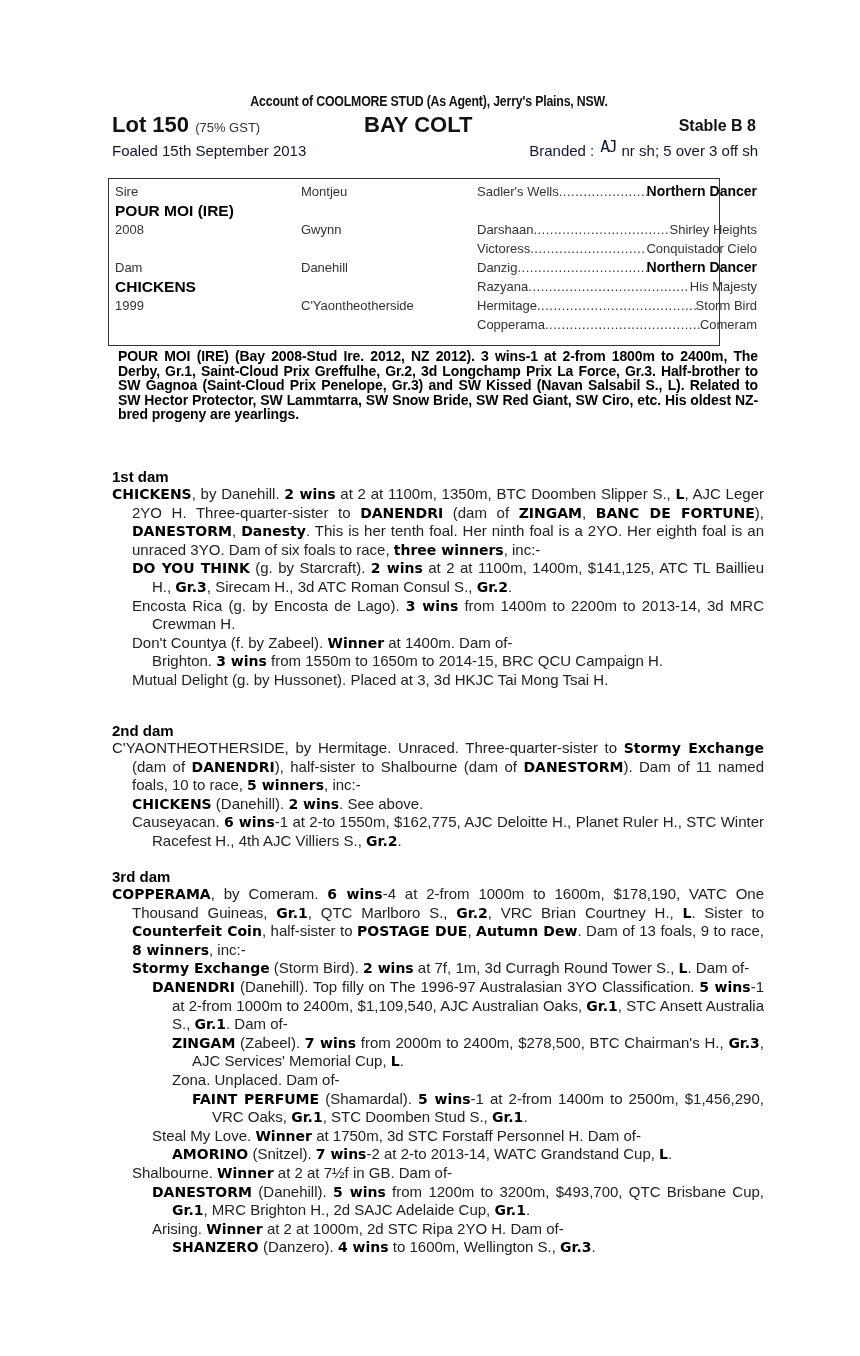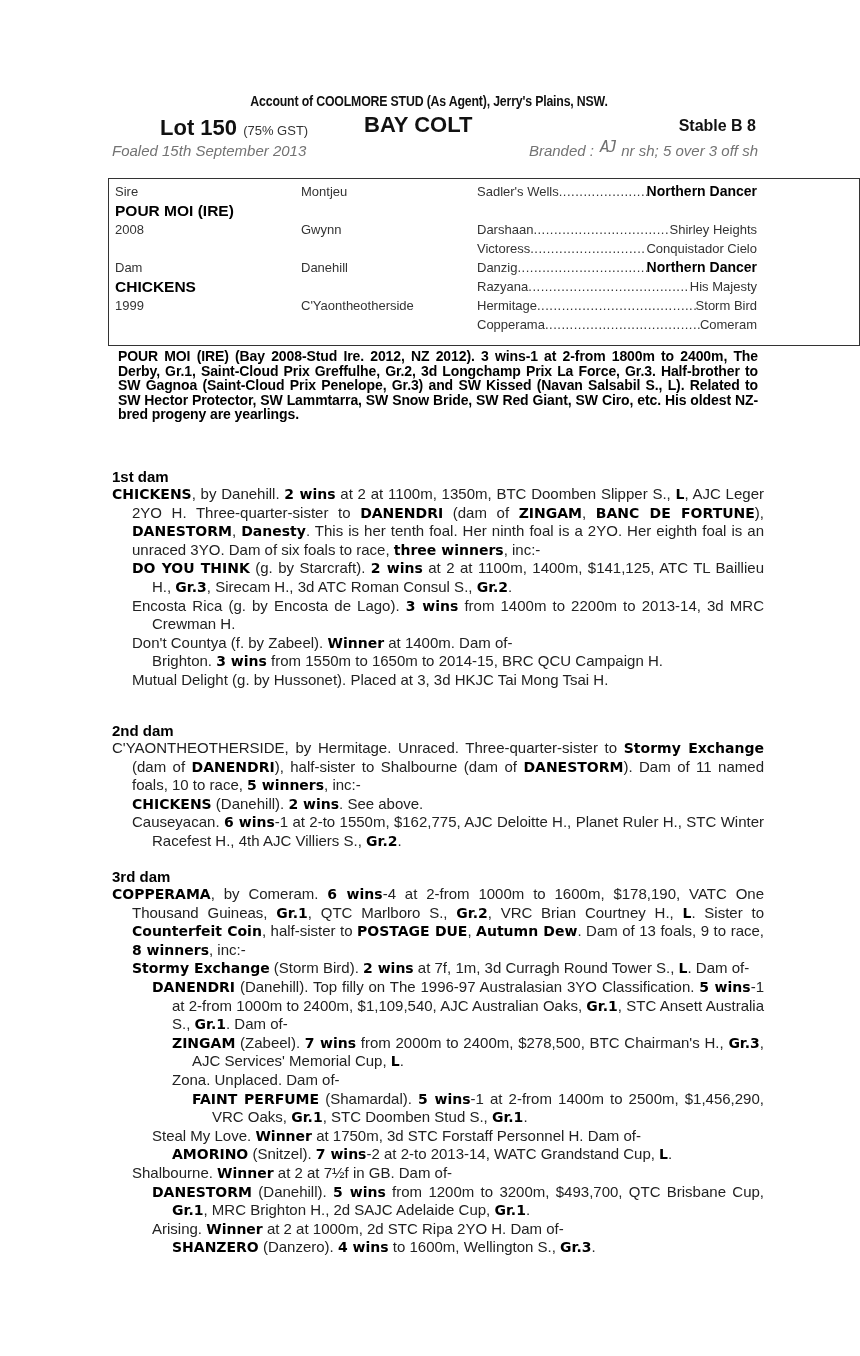--- a/index.html
+++ b/index.html
@@ -1,28 +1,28 @@
 <!DOCTYPE html>
 <html><head>
 <meta charset="utf-8">
 <style>
   html, body { margin:0; padding:0; background:#ffffff; }
   body { width:860px; height:1356px; position:relative; overflow:hidden; color:#111; font-family:"Liberation Sans", sans-serif; }
   .page { position:absolute; left:112px; top:92px; width:654px; }
   .account { text-align:center; font-weight:bold; font-size:14px; letter-spacing:-0.2px; transform:scaleX(0.88); transform-origin:center; margin-left:-20px; line-height:18px; font-family:"Liberation Sans", sans-serif; }
   .lotrow { position:relative; height:26px; margin-top:2px; }
-  .lot { position:absolute; left:0; top:0; font-weight:bold; font-size:22px; line-height:32px;margin-left:48px; }
+  .lot { position:absolute; left:0; top:0; font-weight:bold; font-size:22px; line-height:26px; }
   .lot .gst { font-weight:normal; font-size:13px; color:#333; }
   .colt { position:absolute; left:252px; top:0; font-weight:bold; font-size:22px; line-height:26px; }
   .stable { position:absolute; right:10px; top:4px; font-weight:bold; font-size:16px; line-height:20px; }
-  .foalrow { position:relative; height:24px; font-size:15px; color:#737373; line-height:22px; margin-top:2px;font-style:italic; }
+  .foalrow { position:relative; height:24px; font-size:15px; color:#0f172a; line-height:22px; margin-top:2px; }
   .foaled { position:absolute; left:0; top:0; }
   .branded { position:absolute; right:8px; top:0; }
   .brand-mark { display:inline-block; font-size:16px; letter-spacing:-2px; transform:translateY(-4px); margin:0 6px; font-family:"DejaVu Sans Mono", monospace; }
-  .ped { position:absolute; left:108px; top:178px; width:752px; height:168px; border:1.5px solid #333; box-sizing:border-box; font-size:13px; color:#333; }
+  .ped { position:absolute; left:108px; top:178px; width:612px; height:168px; border:1.5px solid #333; box-sizing:border-box; font-size:13px; color:#333; }
   .ped .cell { position:absolute; line-height:19px; white-space:nowrap; }
   .ped .big { font-weight:bold; font-size:15.5px; color:#000; }
   .ped .gp { position:absolute; left:368px; width:280px; display:flex; line-height:19px; font-size:13px; }
   .ped .gp .l { white-space:nowrap; }
   .ped .gp .dots { flex:1; overflow:hidden; white-space:nowrap; color:#333; letter-spacing:0.5px; }
   .ped .gp .dots::after { content:"...................................................................................................."; }
   .ped .gp .r { white-space:nowrap; }
   .ped .gp .r.b { font-weight:bold; font-size:14px; color:#000; }
   .summary { position:absolute; left:118px; top:349px; width:640px; font-weight:bold; font-size:14px; line-height:14.5px; text-align:justify; color:#000; letter-spacing:-0.1px; }
   .sec { position:absolute; left:112px; width:652px; }

